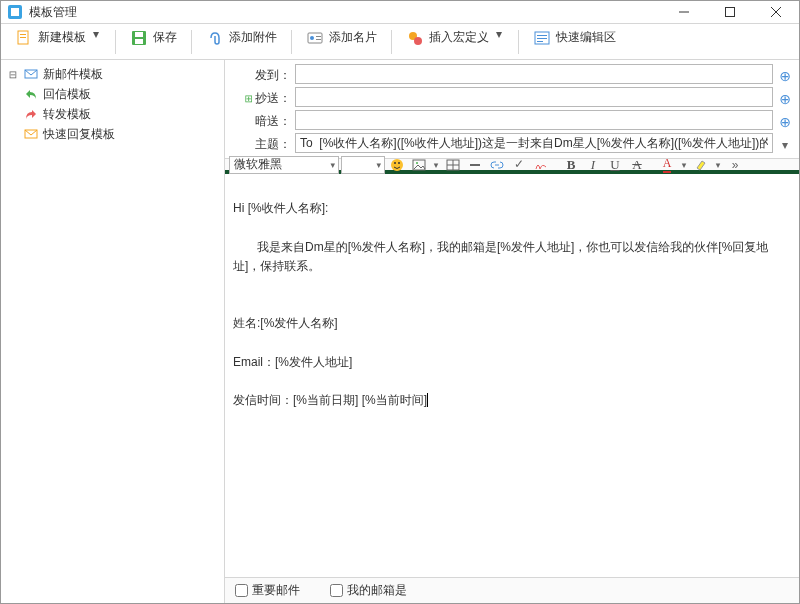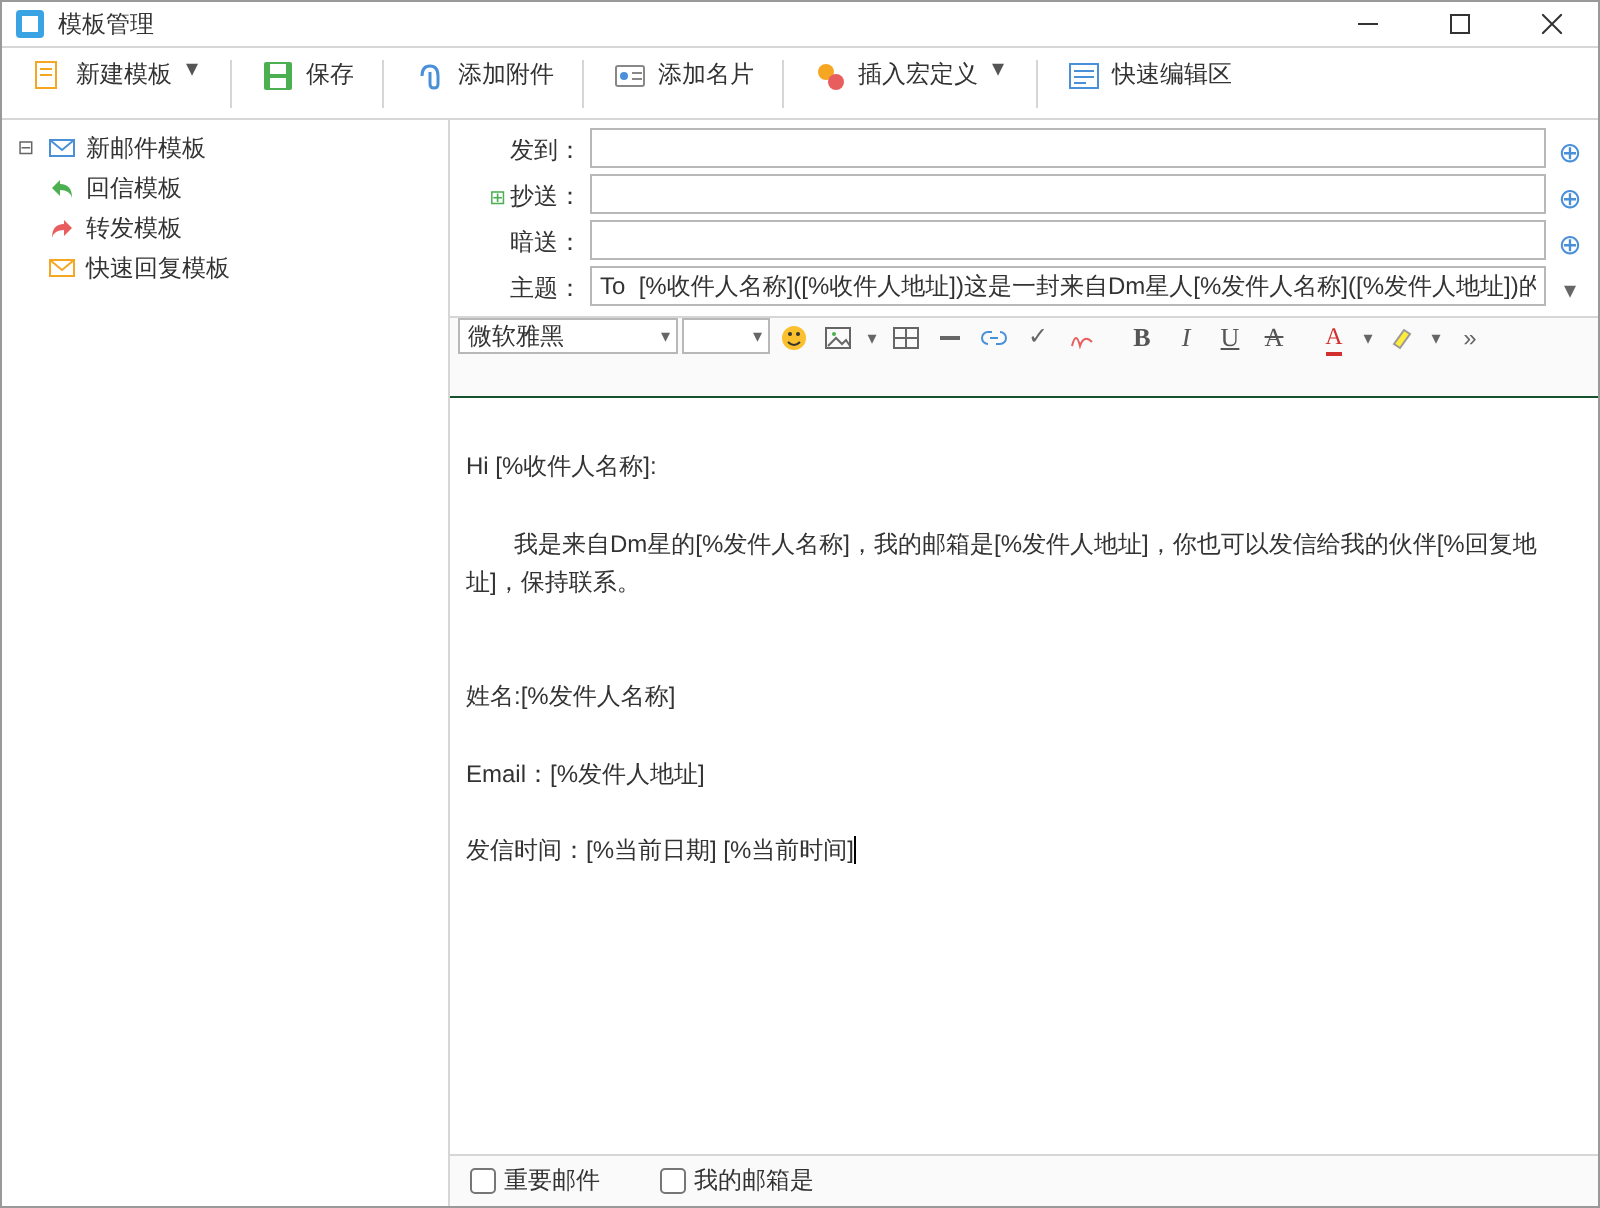--- a/index.html
+++ b/index.html
@@ -22,21 +22,21 @@
 .tnode .ni{width:16px;height:16px;margin:0 4px;display:flex;align-items:center;justify-content:center}
 .tnode.child{padding-left:24px}
 .rpane{flex:1;display:flex;flex-direction:column;min-width:0}
 .fields{padding:4px 6px 2px 6px}
 .frow{display:flex;align-items:flex-end;margin-bottom:3px;gap:4px}
 .flabel{width:60px;text-align:right;color:#333;white-space:nowrap}
 .flabel.sub{display:flex;justify-content:flex-end;align-items:center;gap:2px}
 .finput{flex:1;height:20px;border:1px solid #b8b8b8;padding:0 4px;outline:none;background:#fff}
 .fplus{width:16px;height:16px;display:flex;align-items:center;justify-content:center;color:#4a90d9;cursor:pointer;font-size:14px}
 .fdd{width:16px;height:16px;display:flex;align-items:center;justify-content:center;color:#666;cursor:pointer}
-.fmtbar{height:41px;border-top:1px solid #d6d6d6;border-bottom:1px solid #14532d;display:flex;padding:0 4px;gap:2px;background:#fafafa}
+.fmtbar{height:16px;border-top:1px solid #d6d6d6;border-bottom:4px solid #14532d;display:flex;align-items:center;padding:0 4px;gap:2px;background:#fafafa}
 .fontsel{height:18px;border:1px solid #b8b8b8;padding:0 16px 0 4px;display:flex;align-items:center;background:#fff;cursor:pointer;position:relative}
 .fontsel::after{content:"▾";position:absolute;right:3px;color:#666;font-size:9px}
 .fb{width:20px;height:20px;display:flex;align-items:center;justify-content:center;cursor:pointer;border-radius:2px}
 .fb.sep{width:6px;cursor:default}
 .editor{flex:1;padding:6px 8px;overflow:auto;line-height:1.6;background:#fff;outline:none;white-space:pre-wrap}
 .editor p{margin:0}
 .editor .indent{text-indent:2em}
 .cursor{border-right:1px solid #000;animation:blink 1s infinite}
 @keyframes blink{50%{border-color:transparent}}
 .footer{height:26px;border-top:1px solid #d6d6d6;display:flex;align-items:center;padding:0 10px;gap:30px;background:#fafafa}

